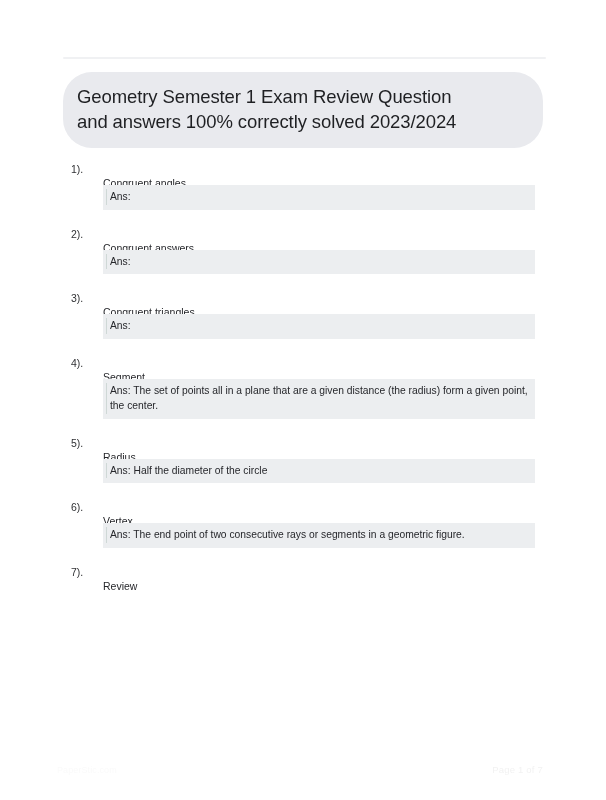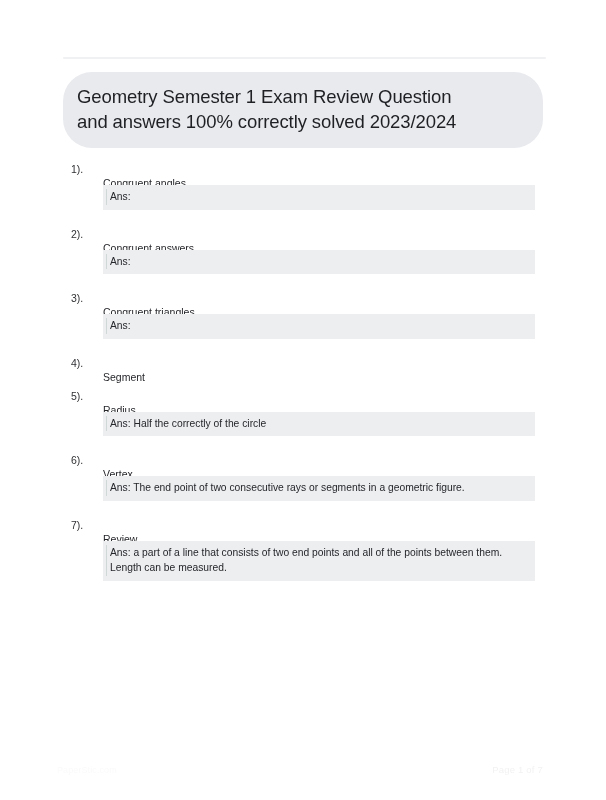--- a/index.html
+++ b/index.html
@@ -178,49 +178,49 @@
         <div class="ans-box">
           <span class="ans-caret"></span>
           <div class="ans-text">Ans:</div>
         </div>
       </div>
       <div class="qa-item">
         <div class="q-row">
           <span class="q-number">4).</span>
           <span class="q-text">Segment</span>
         </div>
+        <div class="ans-box">
+          <span class="ans-caret"></span>
+          <div class="ans-text">Ans: The set of points all in a plane that are a given distance (the radius) form a given point, the center.</div>
+        </div>
       </div>
       <div class="qa-item">
         <div class="q-row">
           <span class="q-number">5).</span>
           <span class="q-text">Radius</span>
         </div>
         <div class="ans-box">
           <span class="ans-caret"></span>
-          <div class="ans-text">Ans: Half the correctly of the circle</div>
+          <div class="ans-text">Ans: Half the diameter of the circle</div>
         </div>
       </div>
       <div class="qa-item">
         <div class="q-row">
           <span class="q-number">6).</span>
           <span class="q-text">Vertex</span>
         </div>
         <div class="ans-box">
           <span class="ans-caret"></span>
           <div class="ans-text">Ans: The end point of two consecutive rays or segments in a geometric figure.</div>
         </div>
       </div>
       <div class="qa-item">
         <div class="q-row">
           <span class="q-number">7).</span>
           <span class="q-text">Review</span>
-        </div>
-        <div class="ans-box">
-          <span class="ans-caret"></span>
-          <div class="ans-text">Ans: a part of a line that consists of two end points and all of the points between them. Length can be measured.</div>
         </div>
       </div>
     </div>
 
   <div class="footer">
     <div class="footer-watermark">PaperStic.com</div>
     <div class="footer-pageno">Page 1 of 7</div>
   </div>
 
 </div>

